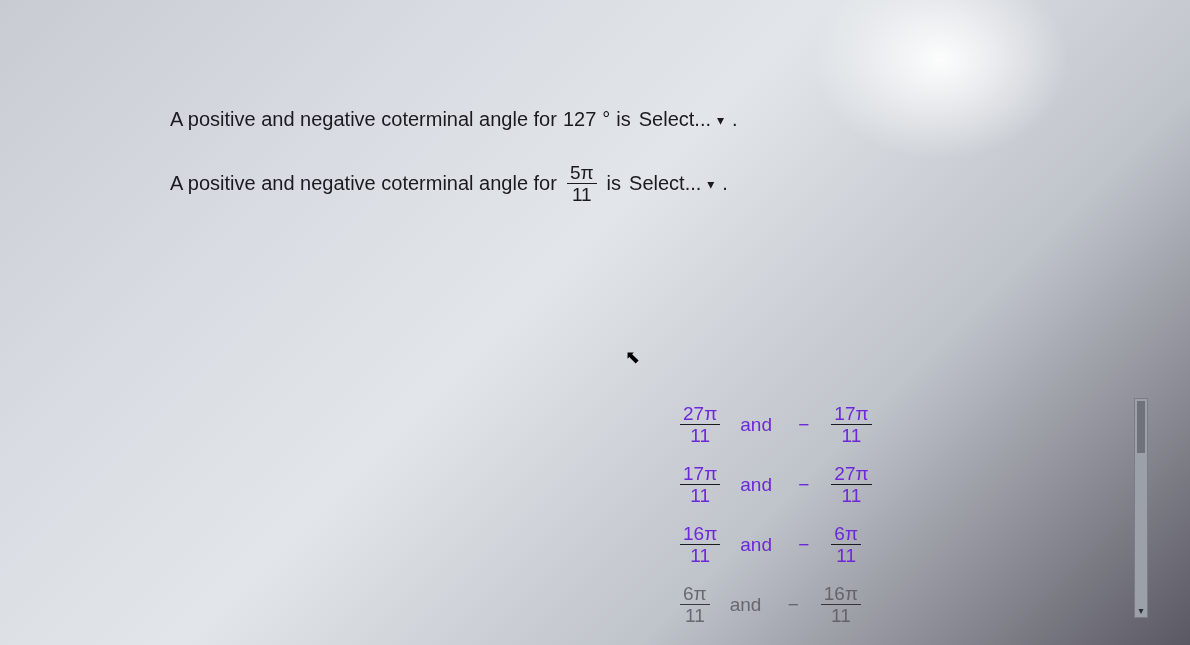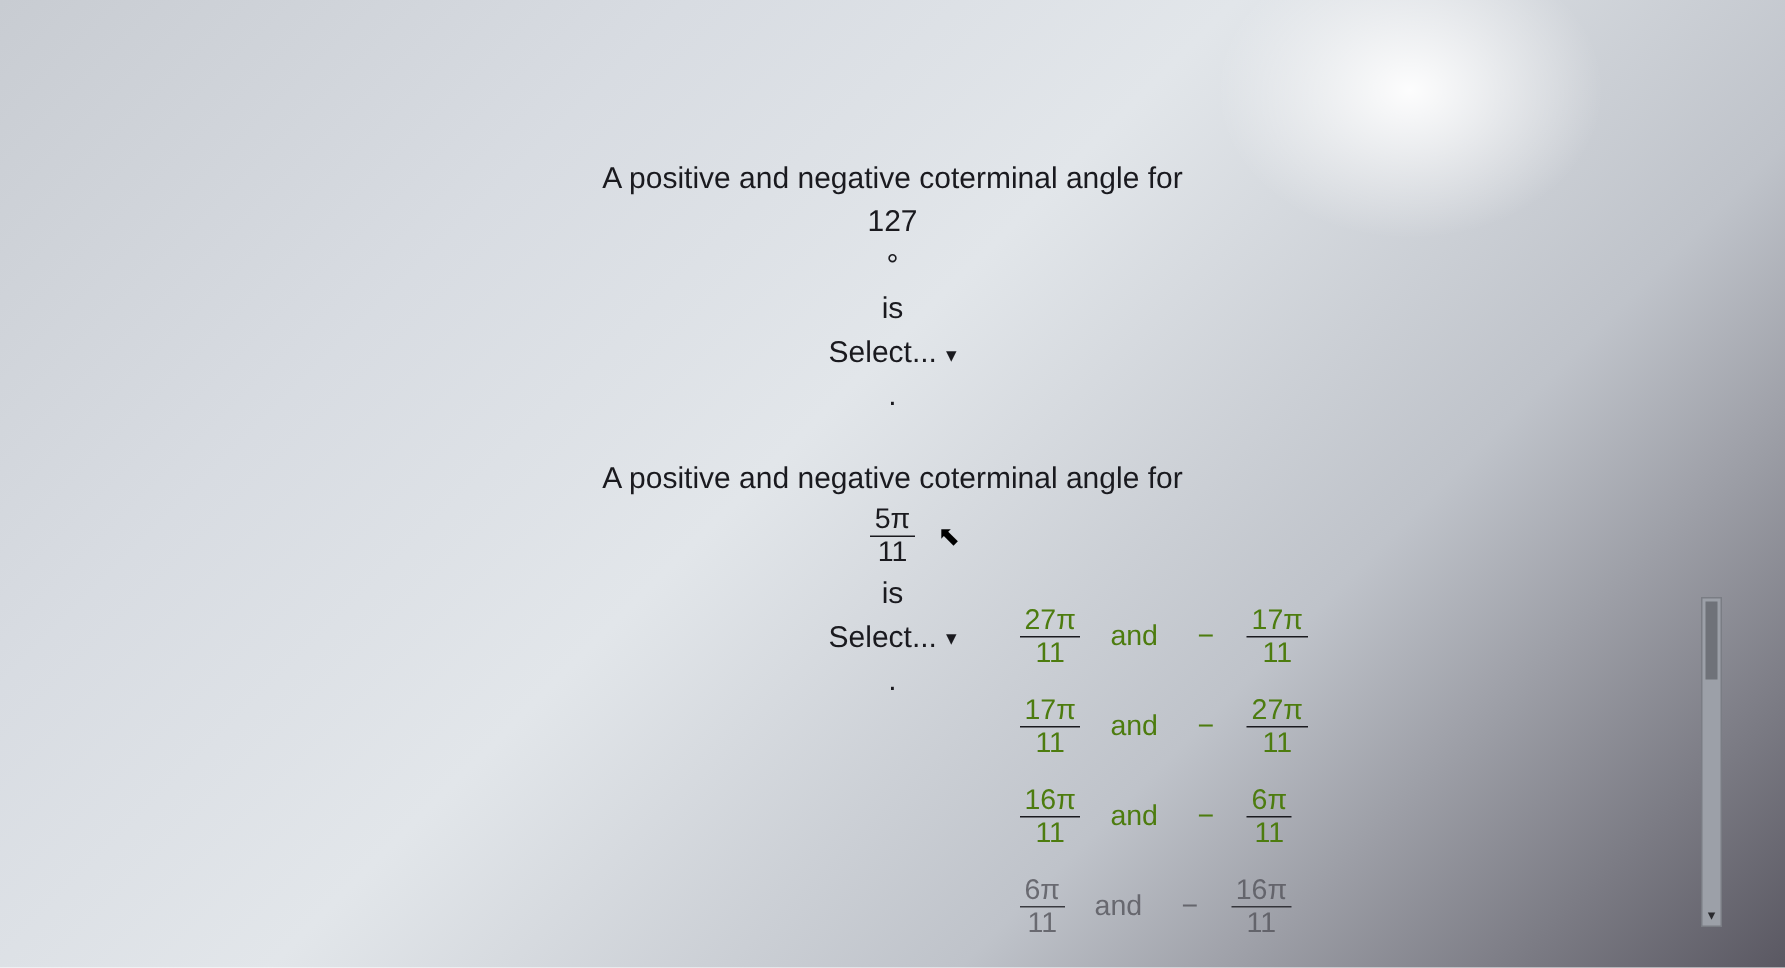--- a/index.html
+++ b/index.html
@@ -34,21 +34,20 @@
       font-size: 20px;
       margin-bottom: 48px;
     }
     .question-line {
       font-size: 20px;
       margin-bottom: 32px;
       display: flex;
       align-items: center;
       flex-wrap: wrap;
       gap: 6px;
-      flex-direction: column;
     }
     .frac {
       display: inline-flex;
       flex-direction: column;
       align-items: center;
       vertical-align: middle;
       line-height: 1.05;
       margin: 0 4px;
       font-size: 19px;
     }
@@ -72,21 +71,21 @@
       background: rgba(200,204,210,0);
     }
     .dropdown-option {
       display: flex;
       align-items: center;
       justify-content: flex-start;
       gap: 16px;
       font-size: 19px;
       padding: 9px 4px;
       cursor: pointer;
-      color: #4d7c0f;
+      color: #6d28d9;
     }
     .dropdown-option:last-child { color: #55555c; opacity: 0.8; }
     .and-txt { min-width: 40px; }
     .minus { padding: 0 2px; }
     .scrollbar {
       position: absolute;
       right: 42px;
       top: 398px;
       width: 14px;
       height: 220px;

